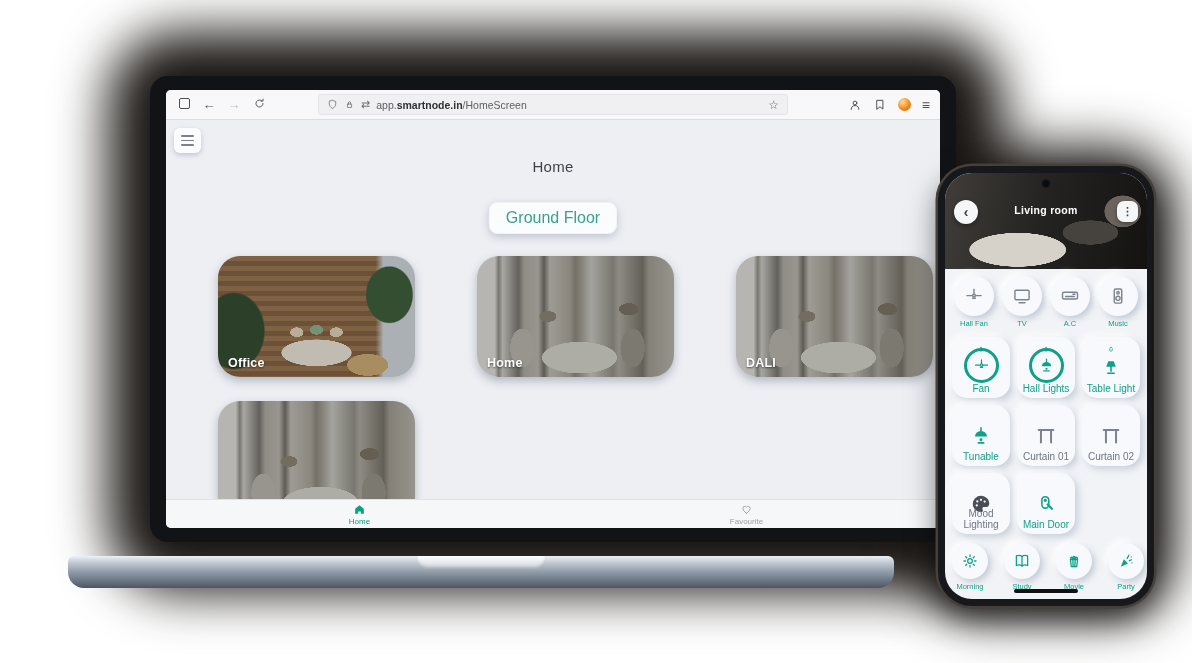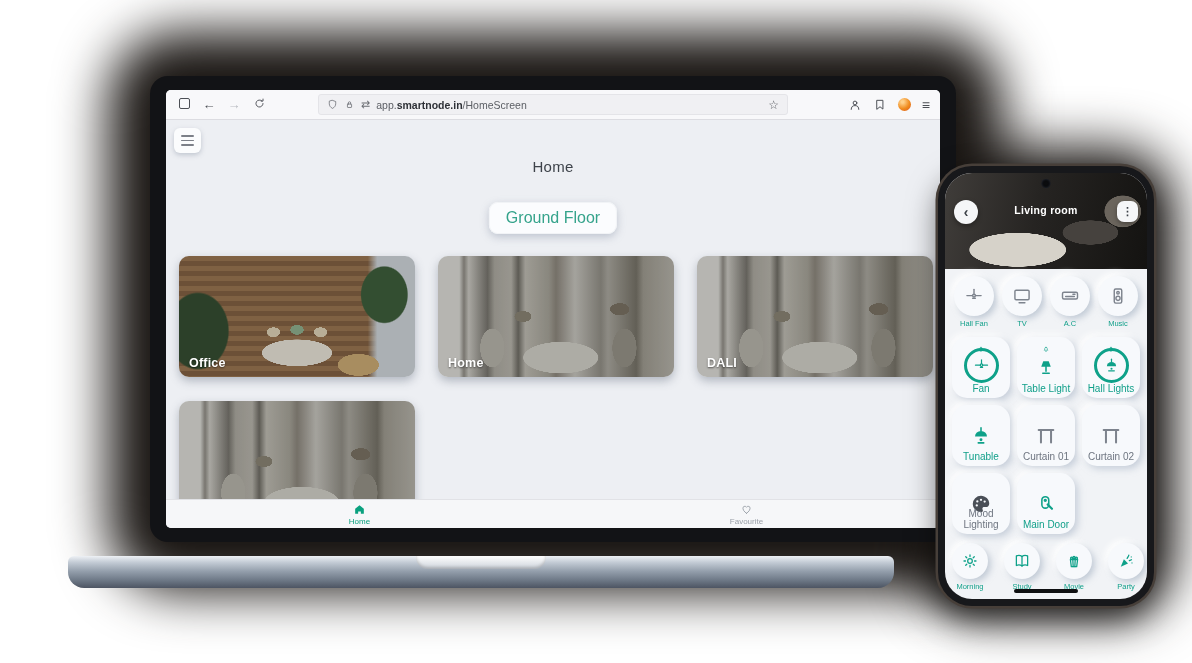--- a/index.html
+++ b/index.html
@@ -52,22 +52,22 @@
     justify-content:center; align-items:center; gap:2.5px; }
   .hamburger i { display:block; width:13px; height:1.8px; background:#7c8088; border-radius:1px; }
   .page-title { position:absolute; left:0; right:0; top:38px; text-align:center;
     font-size:15px; font-weight:500; color:#3e434a; letter-spacing:.3px; }
   .floor-pill { position:absolute; left:50%; top:82px; transform:translateX(-50%);
     background:#fbfcfe; border-radius:9px; padding:7px 17px; font-size:16px; color:#35a38b;
     box-shadow:0 3px 8px rgba(120,132,155,.4), inset 0 0 0 1px #f1f3f6; }
 
   .cards { position:absolute; left:13px; top:136px; display:grid;
     grid-template-columns:repeat(3,236px); grid-auto-rows:121px; column-gap:23px; row-gap:24px; }
-  .room-card { position:relative; border-radius:10px; overflow:hidden;
-    box-shadow:0 4px 10px rgba(70,80,100,.35); }
+  .room-card { position:relative; border-radius:22px; overflow:hidden;
+    box-shadow:0 4px 10px rgba(70,80,100,.35);margin-left:39px; }
   .room-card .dim { position:absolute; inset:0; background:rgba(22,25,28,.18); }
   .room-label { position:absolute; left:10px; bottom:7px; color:#fff; font-size:12.5px;
     font-weight:700; text-shadow:0 1px 2px rgba(0,0,0,.55); letter-spacing:.2px; }
 
   .img-living { background:
     radial-gradient(62px 26px at 52% 84%, #cfccc4 60%, rgba(0,0,0,0) 61%),
     radial-gradient(20px 32px at 23% 76%, #b4b0a6 60%, rgba(0,0,0,0) 61%),
     radial-gradient(20px 32px at 79% 76%, #938e83 60%, rgba(0,0,0,0) 61%),
     radial-gradient(14px 9px at 36% 50%, #877f70 60%, rgba(0,0,0,0) 61%),
     radial-gradient(16px 10px at 77% 44%, #776d5e 60%, rgba(0,0,0,0) 61%),
@@ -314,41 +314,41 @@
                   <path d="M10.4 14.6h3.2"></path>
                 </svg>
               </div>
             <span class="dlabel">Fan</span>
           </div>
           <div class="dcard">
             <span class="bell"><svg viewBox="0 0 24 24">
                   <path d="M12 4a4 4 0 0 1 4 4c0 3 .9 4 1.6 4.7H6.4C7.1 12 8 11 8 8a4 4 0 0 1 4-4z"></path>
                   <path d="M10.6 16a1.5 1.5 0 0 0 2.8 0"></path>
                 </svg></span>
-            <svg viewBox="0 0 24 24" class="dicon ico-teal">
-                <path d="M9 4.5h6l2.2 6H6.8z" fill="#0ea189" stroke="none"></path>
-                <path d="M12 10.5v5"></path>
-                <path d="M8.5 17.8h7"></path>
-              </svg>
-            <span class="dlabel">Table Light</span>
-          </div>
-          <div class="dcard">
-            <span class="bell"><svg viewBox="0 0 24 24">
-                  <path d="M12 4a4 4 0 0 1 4 4c0 3 .9 4 1.6 4.7H6.4C7.1 12 8 11 8 8a4 4 0 0 1 4-4z"></path>
-                  <path d="M10.6 16a1.5 1.5 0 0 0 2.8 0"></path>
-                </svg></span>
             <div class="ring">
                 <svg viewBox="0 0 24 24" class="dicon ico-teal">
                   <path d="M12 3v4"></path>
                   <path d="M5.5 13a6.5 6 0 0 1 13 0z" fill="#0ea189" stroke="none"></path>
                   <circle cx="12" cy="16.5" r="1.5" fill="#0ea189" stroke="none"></circle>
                   <path d="M8 19.5h8"></path>
                 </svg>
               </div>
             <span class="dlabel">Hall Lights</span>
+          </div>
+          <div class="dcard">
+            <span class="bell"><svg viewBox="0 0 24 24">
+                  <path d="M12 4a4 4 0 0 1 4 4c0 3 .9 4 1.6 4.7H6.4C7.1 12 8 11 8 8a4 4 0 0 1 4-4z"></path>
+                  <path d="M10.6 16a1.5 1.5 0 0 0 2.8 0"></path>
+                </svg></span>
+            <svg viewBox="0 0 24 24" class="dicon ico-teal">
+                <path d="M9 4.5h6l2.2 6H6.8z" fill="#0ea189" stroke="none"></path>
+                <path d="M12 10.5v5"></path>
+                <path d="M8.5 17.8h7"></path>
+              </svg>
+            <span class="dlabel">Table Light</span>
           </div>
 
           <div class="dcard">
             <svg viewBox="0 0 24 24" class="dicon ico-teal">
                 <path d="M12 3v3.5"></path>
                 <path d="M5.5 12.5a6.5 6 0 0 1 13 0z" fill="#0ea189" stroke="none"></path>
                 <circle cx="12" cy="16" r="1.6" fill="#0ea189" stroke="none"></circle>
                 <path d="M9 19.5h6"></path>
               </svg>
             <span class="dlabel">Tunable</span>

